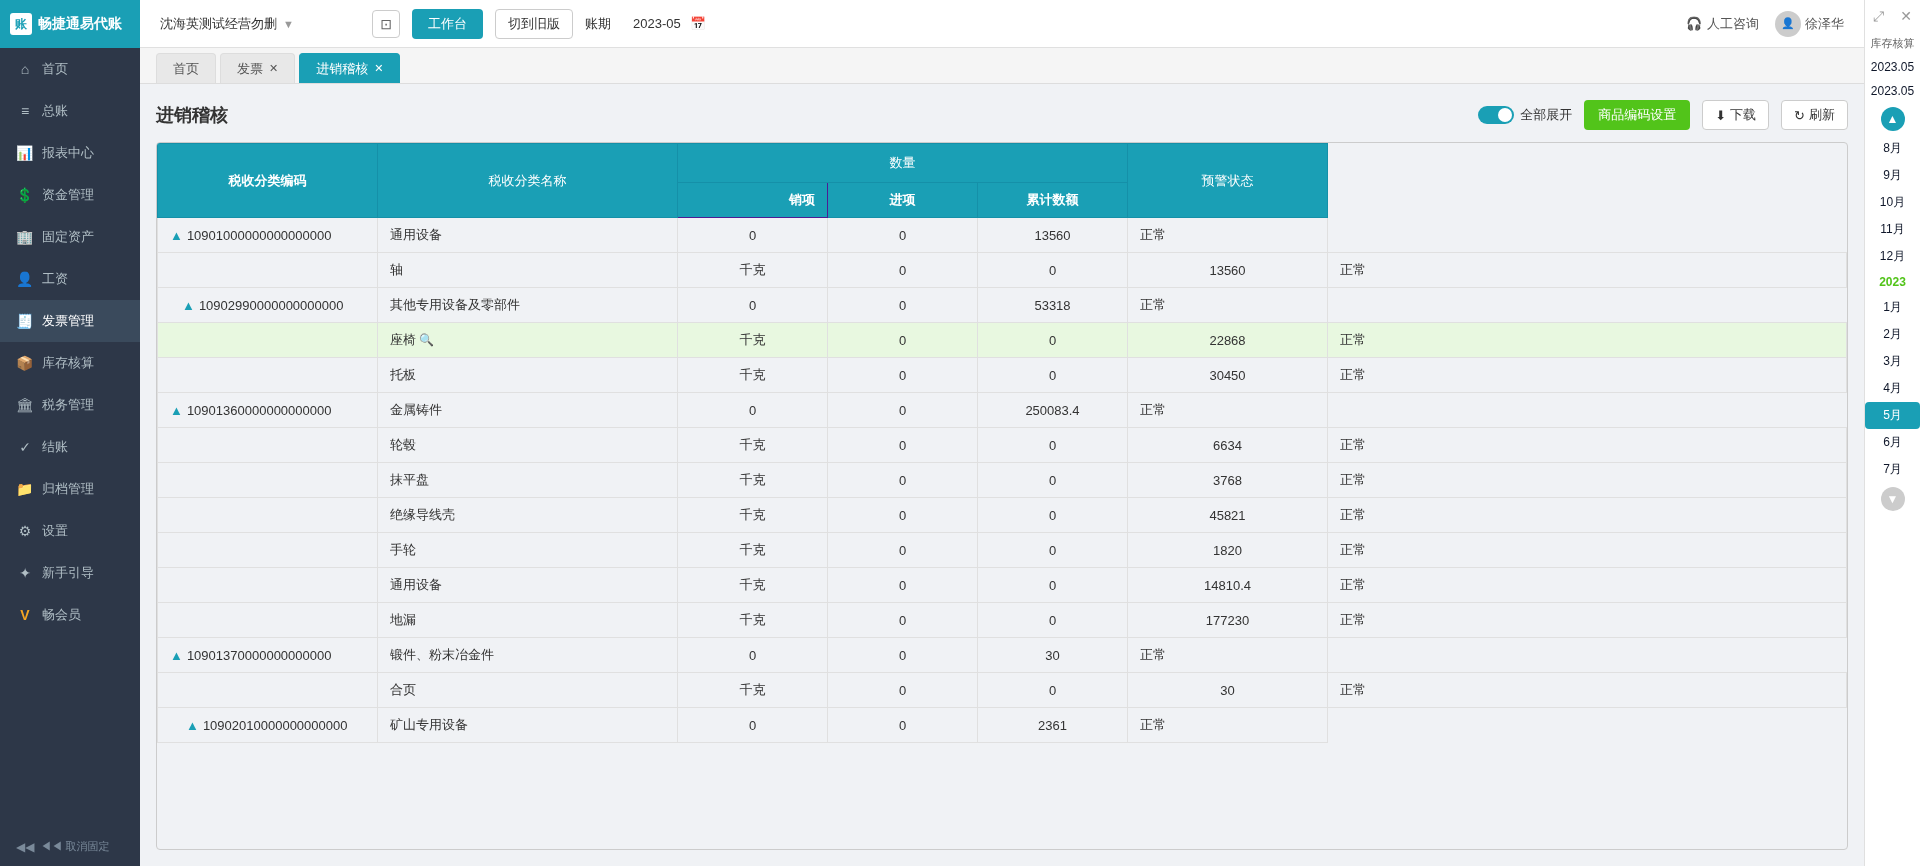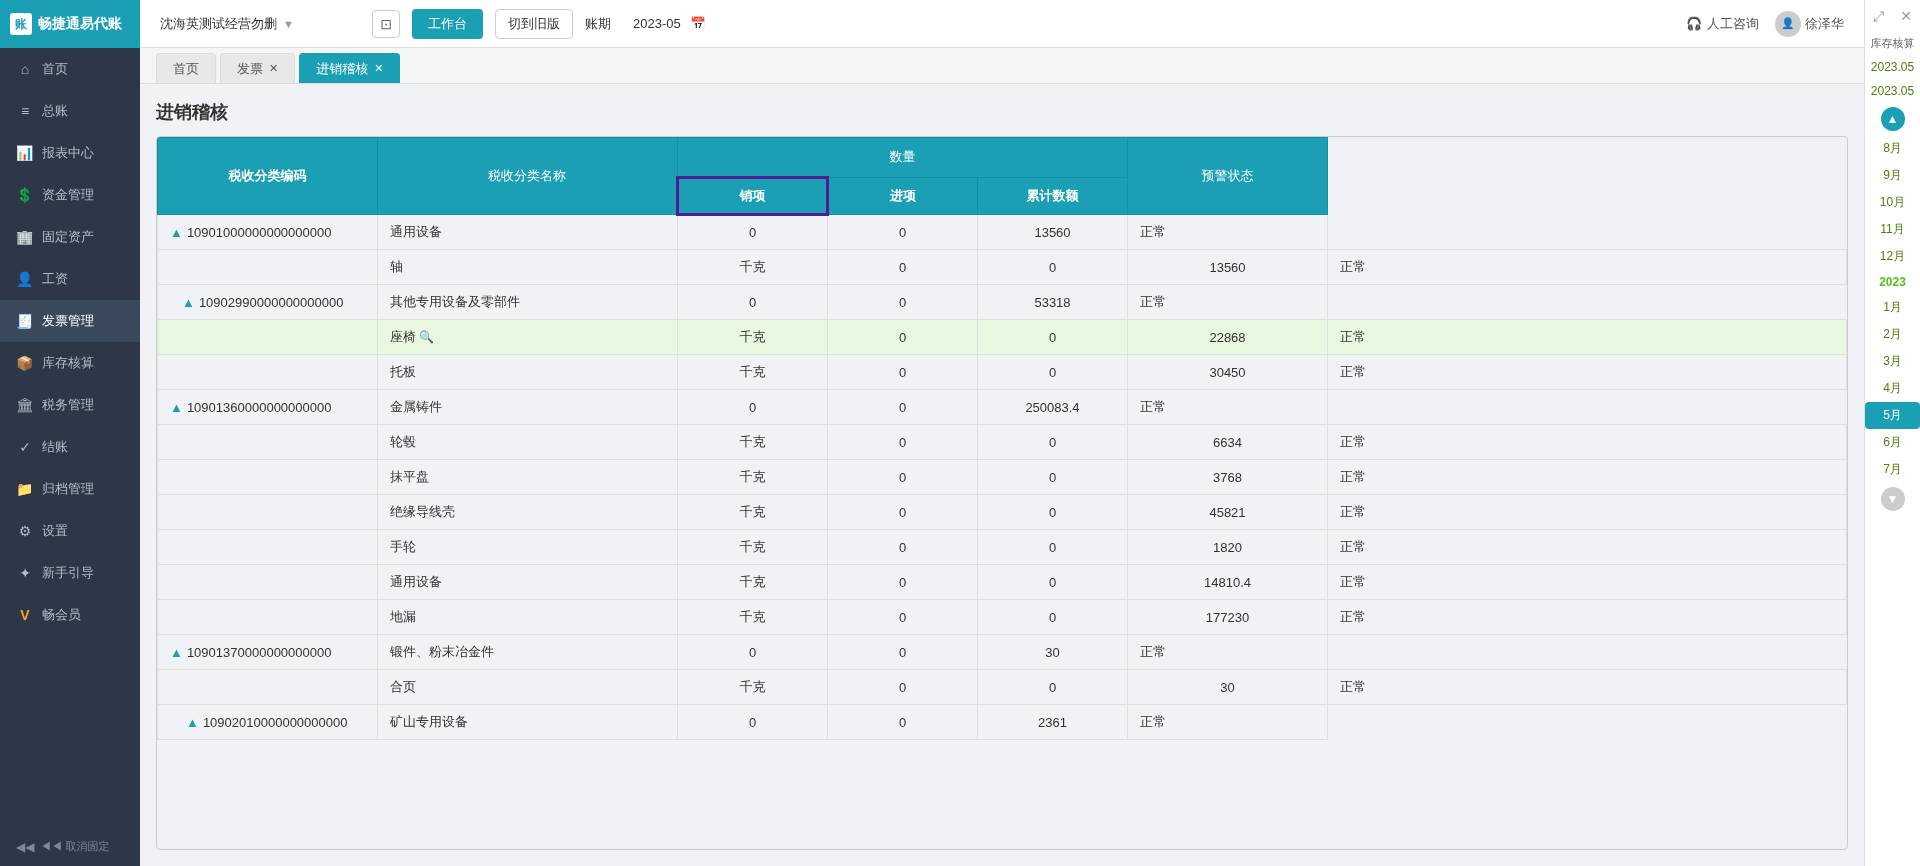--- a/index.html
+++ b/index.html
@@ -323,21 +323,21 @@
       display: flex;
       flex-direction: column;
       align-items: center;
       margin-top: 4px;
     }
     .period-item {
       width: 100%;
       text-align: center;
       padding: 5px 4px;
       font-size: 12px;
-      color: #4d7c0f;
+      color: #0f172a;
       cursor: pointer;
     }
     .period-item.active {
       background: #1a9fb5;
       color: white;
       border-radius: 4px;
     }
     .period-item.year-label {
       color: #52c41a;
       font-weight: bold;
@@ -475,33 +475,50 @@
     <div class="tab active">
       <span>进销稽核</span>
       <span class="close-icon">✕</span>
     </div>
   </div>
 
   <div class="page-content">
 
     <div class="page-header">
       <h2 class="page-title">进销稽核</h2>
+      <div class="page-actions">
+        <div class="toggle-switch">
+          <div class="toggle-track">
+            <div class="toggle-thumb"></div>
+          </div>
+          <span>全部展开</span>
+        </div>
+        <button class="btn-green">商品编码设置</button>
+        <button class="btn-outline">
+          <span>⬇</span>
+          <span>下载</span>
+        </button>
+        <button class="btn-outline">
+          <span>↻</span>
+          <span>刷新</span>
+        </button>
+      </div>
     </div>
 
     <div class="table-container">
       <table>
         <thead>
           <tr>
             <th rowspan="2" style="width:220px;font-weight:bold;">税收分类编码</th>
             <th rowspan="2" style="width:300px;">税收分类名称</th>
             <th colspan="3">数量</th>
             <th rowspan="2" style="width:200px;">预警状态</th>
           </tr>
           <tr class="subheader">
-            <th style="width:150px; background:#1a9fb5; color:white; padding:8px 12px; text-align:center; border:3px solid #4c1d95;">销项</th>
+            <th style="width:150px; background:#1a9fb5; color:white; padding:8px 12px; text-align:right; border:1px solid #4c1d95;">销项</th>
             <th style="width:150px; background:#1a9fb5; color:white; padding:8px 12px; text-align:center; border:1px solid #1590a8;">进项</th>
             <th style="width:150px; background:#1a9fb5; color:white; padding:8px 12px; text-align:center; border:1px solid #1590a8;">累计数额</th>
           </tr>
         </thead>
         <tbody id="table-body">
         <tr>
         <td style="">
           <span style="color:#1a9fb5; margin-right:4px;">▲</span>10901000000000000000
         </td>
         <td>通用设备</td>

